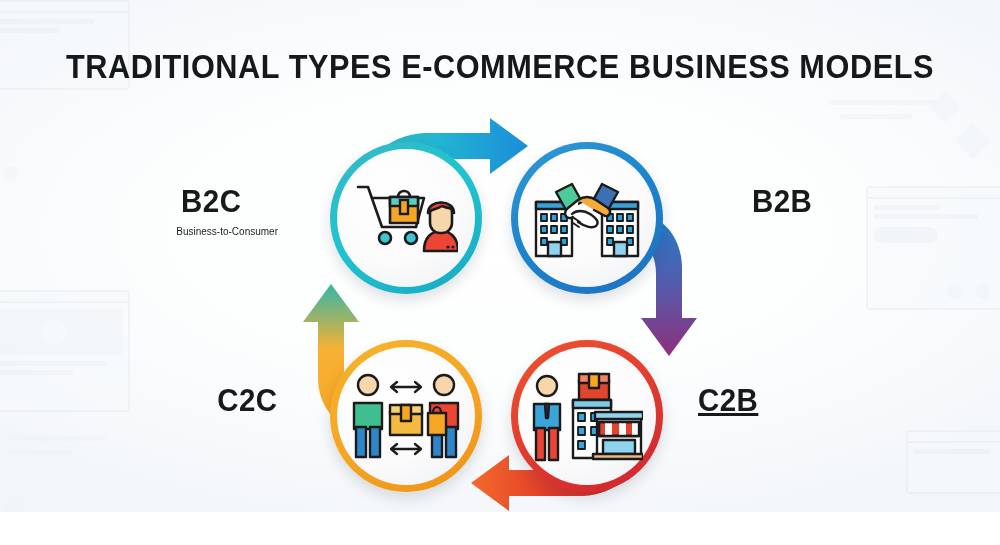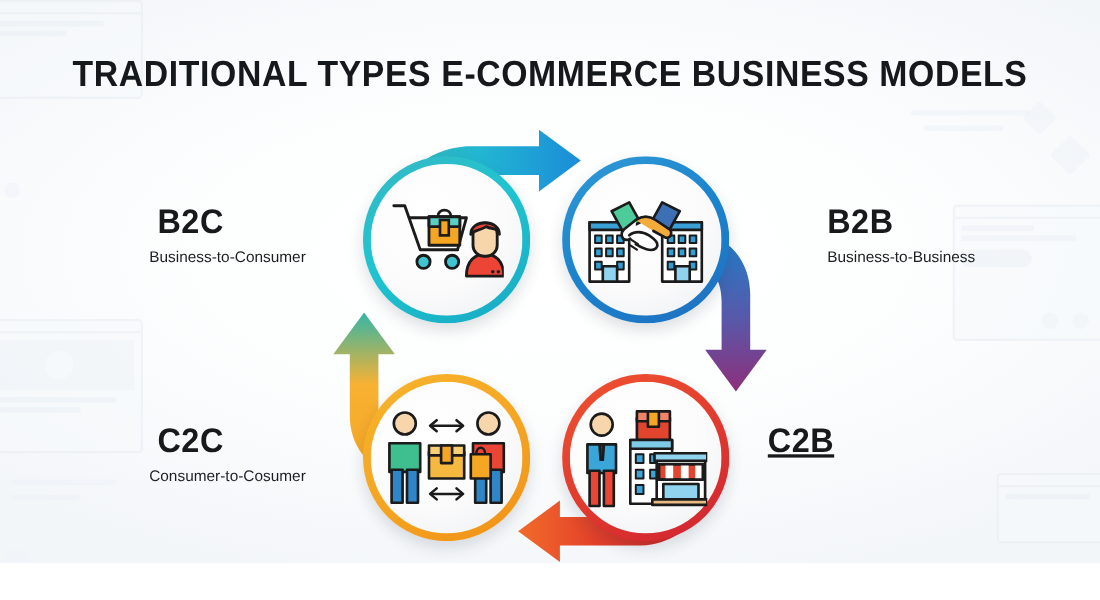--- a/index.html
+++ b/index.html
@@ -138,21 +138,21 @@
   }
   .label .code {
     font-size: 31px;
     font-weight: bold;
     line-height: 1;
     letter-spacing: 0.5px;
     transform: scaleX(0.95);
     display: block;
   }
   .label .full {
-    font-size: 14px;
+    font-size: 10px;
     font-weight: normal;
     line-height: 1.1;
     margin-top: 9px;
     color: #1d2023;
     display: block;
     white-space: nowrap;
   }
   .label-right { text-align: left; }
   .label-left  { text-align: left; }
 
@@ -443,26 +443,24 @@
       </svg>
     </div>
 
     <div class="label label-right label-b2c">
       <span class="code">B2C</span>
       <span class="full">Business-to-Consumer</span>
     </div>
 
     <div class="label label-left label-b2b">
       <span class="code">B2B</span>
-      <span class="full">Business-to-Business</span>
     </div>
 
     <div class="label label-right label-c2c">
       <span class="code">C2C</span>
-      <span class="full">Consumer-to-Cosumer</span>
     </div>
 
     <div class="label label-left label-c2b">
       <span class="code">C2B</span>
     </div>
 
   </div>
 </div>
 
 </body></html>

